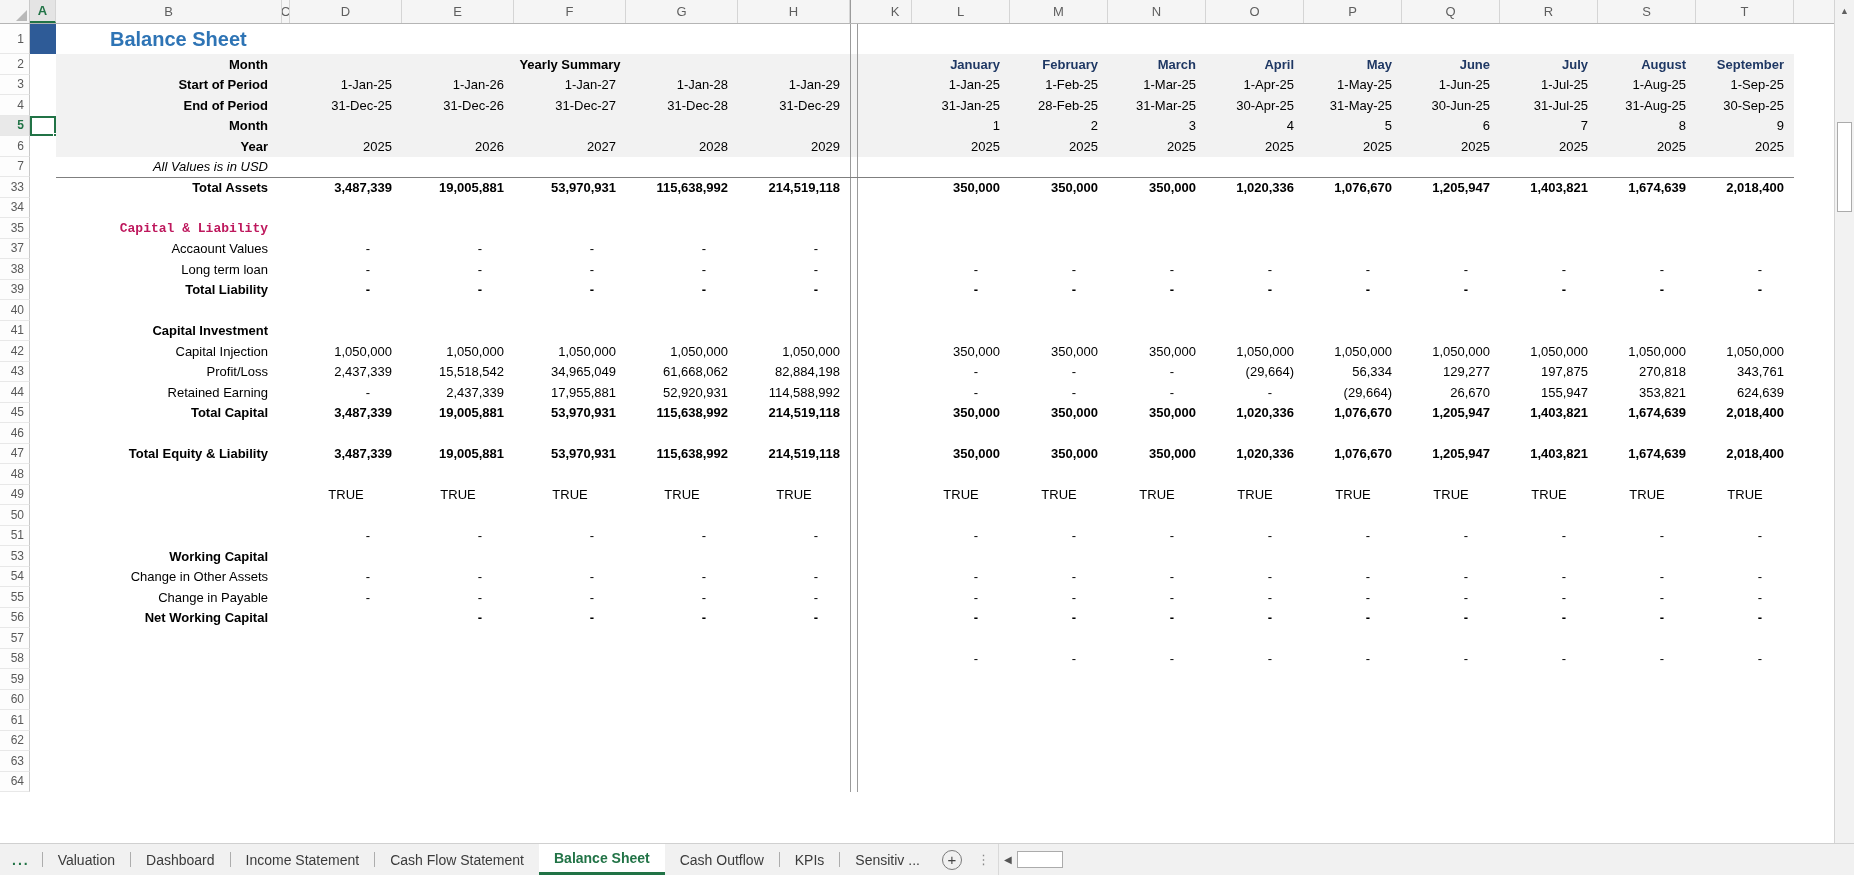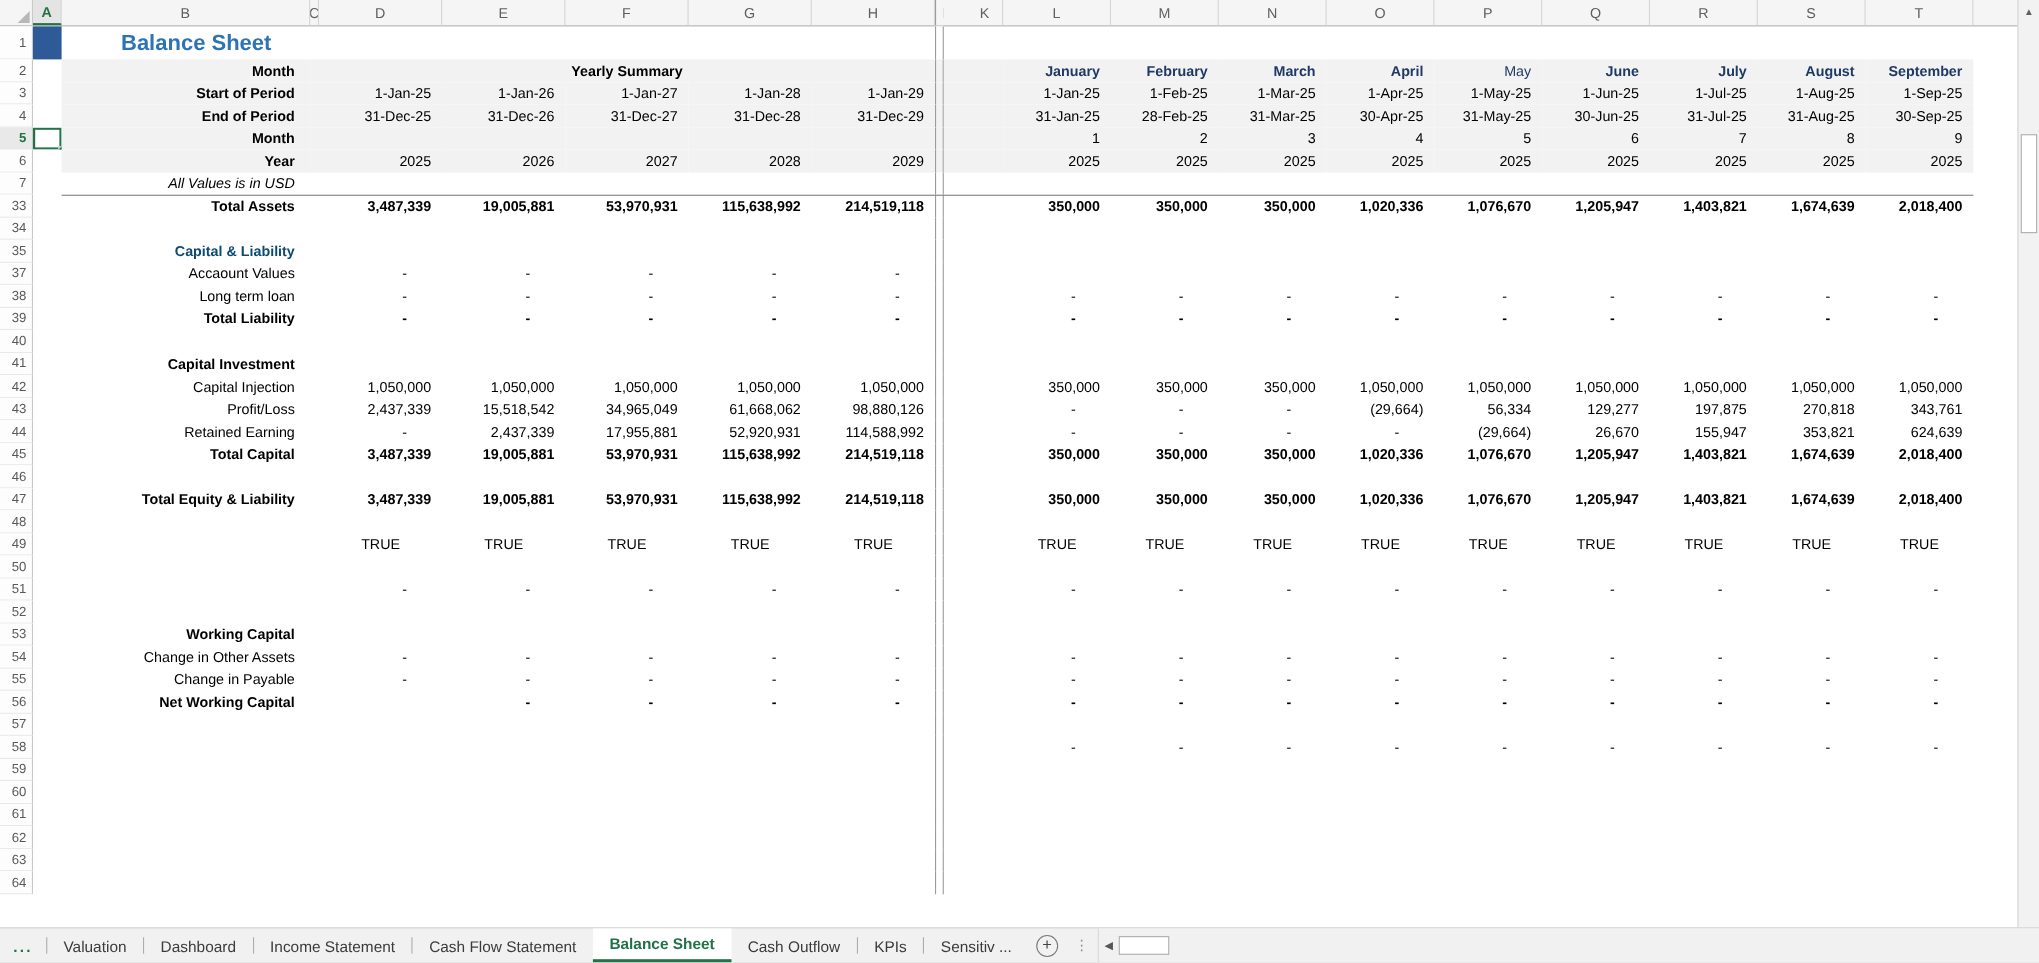--- a/index.html
+++ b/index.html
@@ -115,21 +115,21 @@
         <div class="gcell" style="width: 26px;"></div>
         <div class="gcell labelcell grayfill bold" style="width: 226px;">Month</div>
         <div class="gcell grayfill" style="width: 8px;"></div>
         <div class="gcell valcell center bold grayfill" style="width: 560px;">Yearly Summary</div>
         <div class="gcell splitcell grayfill" style="width: 8px;"></div>
         <div class="gcell grayfill" style="width: 54px;"></div>
         <div class="gcell valcell grayfill" style="width: 98px; color: rgb(31, 56, 100); font-weight: bold;">January</div>
         <div class="gcell valcell grayfill" style="width: 98px; color: rgb(31, 56, 100); font-weight: bold;">February</div>
         <div class="gcell valcell grayfill" style="width: 98px; color: rgb(31, 56, 100); font-weight: bold;">March</div>
         <div class="gcell valcell grayfill" style="width: 98px; color: rgb(31, 56, 100); font-weight: bold;">April</div>
-        <div class="gcell valcell grayfill" style="width: 98px; color: rgb(31, 56, 100); font-weight: normal;">May</div>
+        <div class="gcell valcell grayfill" style="width: 98px; color: rgb(31, 56, 100); font-weight: bold;">May</div>
         <div class="gcell valcell grayfill" style="width: 98px; color: rgb(31, 56, 100); font-weight: bold;">June</div>
         <div class="gcell valcell grayfill" style="width: 98px; color: rgb(31, 56, 100); font-weight: bold;">July</div>
         <div class="gcell valcell grayfill" style="width: 98px; color: rgb(31, 56, 100); font-weight: bold;">August</div>
         <div class="gcell valcell grayfill" style="width: 98px; color: rgb(31, 56, 100); font-weight: bold;">September</div>
       </div>
       <div class="grow">
         <div class="gcell rownum" style="width: 30px;">3</div>
         <div class="gcell" style="width: 26px;"></div>
         <div class="gcell labelcell grayfill bold" style="width: 226px;">Start of Period</div>
         <div class="gcell grayfill" style="width: 8px;"></div>
@@ -282,21 +282,21 @@
         <div class="gcell valcell" style="width: 98px;"></div>
         <div class="gcell valcell" style="width: 98px;"></div>
         <div class="gcell valcell" style="width: 98px;"></div>
         <div class="gcell valcell" style="width: 98px;"></div>
         <div class="gcell valcell" style="width: 98px;"></div>
         <div class="gcell valcell" style="width: 98px;"></div>
       </div>
       <div class="grow">
         <div class="gcell rownum" style="width: 30px;">35</div>
         <div class="gcell" style="width: 26px;"></div>
-        <div class="gcell labelcell bold" style="width: 226px; color: #0c4a6e;">Capital &amp; Liability</div>
+        <div class="gcell labelcell bold" style="width: 226px; color: #be185d; font-family: Liberation Mono, monospace;">Capital &amp; Liability</div>
         <div class="gcell" style="width: 8px;"></div>
         <div class="gcell valcell" style="width: 112px;"></div>
         <div class="gcell valcell" style="width: 112px;"></div>
         <div class="gcell valcell" style="width: 112px;"></div>
         <div class="gcell valcell" style="width: 112px;"></div>
         <div class="gcell valcell" style="width: 112px;"></div>
         <div class="gcell splitcell" style="width: 8px;"></div>
         <div class="gcell" style="width: 54px;"></div>
         <div class="gcell valcell" style="width: 98px;"></div>
         <div class="gcell valcell" style="width: 98px;"></div>
@@ -442,21 +442,21 @@
       </div>
       <div class="grow">
         <div class="gcell rownum" style="width: 30px;">43</div>
         <div class="gcell" style="width: 26px;"></div>
         <div class="gcell labelcell" style="width: 226px;">Profit/Loss</div>
         <div class="gcell" style="width: 8px;"></div>
         <div class="gcell valcell" style="width: 112px;">2,437,339</div>
         <div class="gcell valcell" style="width: 112px;">15,518,542</div>
         <div class="gcell valcell" style="width: 112px;">34,965,049</div>
         <div class="gcell valcell" style="width: 112px;">61,668,062</div>
-        <div class="gcell valcell" style="width: 112px;">98,880,126</div>
+        <div class="gcell valcell" style="width: 112px;">82,884,198</div>
         <div class="gcell splitcell" style="width: 8px;"></div>
         <div class="gcell" style="width: 54px;"></div>
         <div class="gcell valcell dash" style="width: 98px;">-</div>
         <div class="gcell valcell dash" style="width: 98px;">-</div>
         <div class="gcell valcell dash" style="width: 98px;">-</div>
         <div class="gcell valcell" style="width: 98px;">(29,664)</div>
         <div class="gcell valcell" style="width: 98px;">56,334</div>
         <div class="gcell valcell" style="width: 98px;">129,277</div>
         <div class="gcell valcell" style="width: 98px;">197,875</div>
         <div class="gcell valcell" style="width: 98px;">270,818</div>
@@ -630,42 +630,20 @@
         <div class="gcell" style="width: 54px;"></div>
         <div class="gcell valcell dash" style="width: 98px;">-</div>
         <div class="gcell valcell dash" style="width: 98px;">-</div>
         <div class="gcell valcell dash" style="width: 98px;">-</div>
         <div class="gcell valcell dash" style="width: 98px;">-</div>
         <div class="gcell valcell dash" style="width: 98px;">-</div>
         <div class="gcell valcell dash" style="width: 98px;">-</div>
         <div class="gcell valcell dash" style="width: 98px;">-</div>
         <div class="gcell valcell dash" style="width: 98px;">-</div>
         <div class="gcell valcell dash" style="width: 98px;">-</div>
-      </div>
-      <div class="grow">
-        <div class="gcell rownum" style="width: 30px;">52</div>
-        <div class="gcell" style="width: 26px;"></div>
-        <div class="gcell labelcell" style="width: 226px;"></div>
-        <div class="gcell" style="width: 8px;"></div>
-        <div class="gcell valcell" style="width: 112px;"></div>
-        <div class="gcell valcell" style="width: 112px;"></div>
-        <div class="gcell valcell" style="width: 112px;"></div>
-        <div class="gcell valcell" style="width: 112px;"></div>
-        <div class="gcell valcell" style="width: 112px;"></div>
-        <div class="gcell splitcell" style="width: 8px;"></div>
-        <div class="gcell" style="width: 54px;"></div>
-        <div class="gcell valcell" style="width: 98px;"></div>
-        <div class="gcell valcell" style="width: 98px;"></div>
-        <div class="gcell valcell" style="width: 98px;"></div>
-        <div class="gcell valcell" style="width: 98px;"></div>
-        <div class="gcell valcell" style="width: 98px;"></div>
-        <div class="gcell valcell" style="width: 98px;"></div>
-        <div class="gcell valcell" style="width: 98px;"></div>
-        <div class="gcell valcell" style="width: 98px;"></div>
-        <div class="gcell valcell" style="width: 98px;"></div>
       </div>
       <div class="grow">
         <div class="gcell rownum" style="width: 30px;">53</div>
         <div class="gcell" style="width: 26px;"></div>
         <div class="gcell labelcell bold" style="width: 226px;">Working Capital</div>
         <div class="gcell" style="width: 8px;"></div>
         <div class="gcell valcell" style="width: 112px;"></div>
         <div class="gcell valcell" style="width: 112px;"></div>
         <div class="gcell valcell" style="width: 112px;"></div>
         <div class="gcell valcell" style="width: 112px;"></div>

